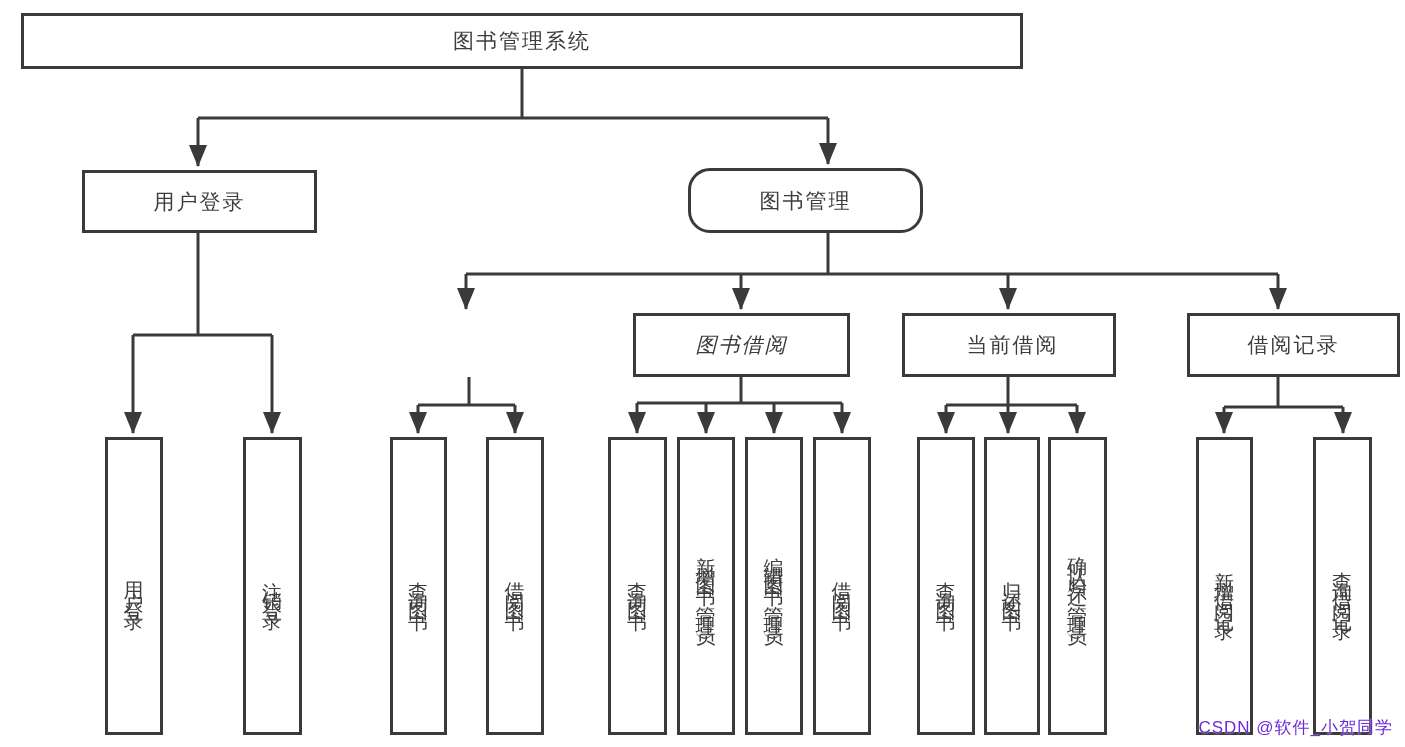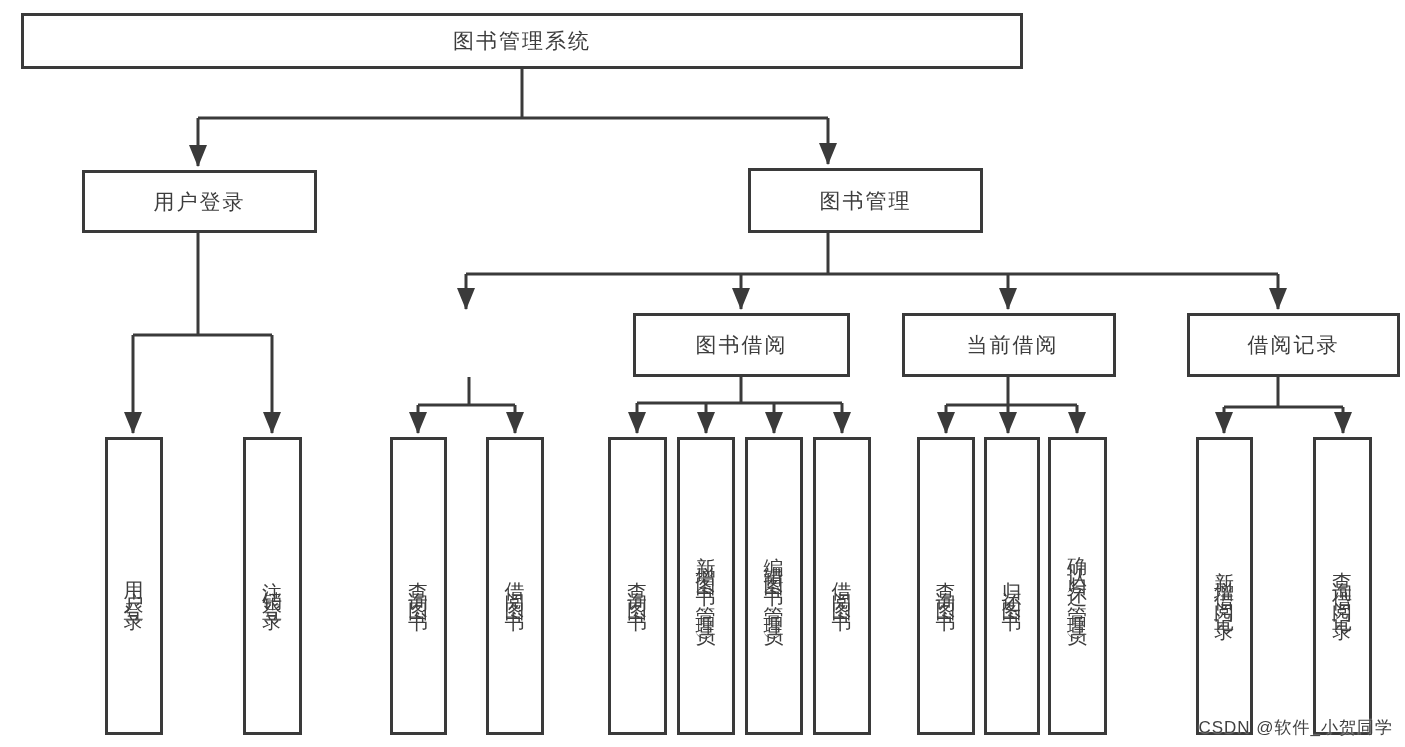--- a/index.html
+++ b/index.html
@@ -25,43 +25,43 @@
   .leaf {
     top:437px; height:298px;
     writing-mode:vertical-rl;
     font-size:20px;
     letter-spacing:10px;
     line-height:1;
   }
   .leaf span { display:block; }
   #b-root        { left:21px;  top:13px;  width:1002px; height:56px; }
   #b-user-login  { left:82px;  top:170px; width:235px;  height:63px; }
-  #b-book-mgmt   { left:748px; top:168px; width:235px;  height:65px; }
+  #b-book-mgmt   { left:688px; top:168px; width:235px;  height:65px;border-radius:22px; }
   #b-new-book    { left:362px; top:313px; width:216px;  height:64px; }
-  #b-book-borrow { left:633px; top:313px; width:217px;  height:64px; }
+  #b-book-borrow { left:633px; top:313px; width:217px;  height:64px;font-style:italic; }
   #b-cur-borrow  { left:902px; top:313px; width:214px;  height:64px;padding-left:7px; }
   #b-borrow-rec  { left:1171px;top:313px; width:213px;  height:64px;margin-left:16px; }
   #l-a1 { left:105px;  width:58px; }
   #l-a2 { left:243px;  width:59px; }
   #l-b1 { left:390px;  width:57px; }
   #l-b2 { left:486px;  width:58px; }
   #l-c1 { left:608px;  width:59px; }
   #l-c2 { left:677px;  width:58px; }
   #l-c3 { left:745px;  width:58px; }
   #l-c4 { left:813px;  width:58px; }
   #l-d1 { left:917px;  width:58px; }
   #l-d2 { left:984px;  width:56px; }
   #l-d3 { left:1048px; width:59px; }
   #l-e1 { left:1196px; width:57px; }
   #l-e2 { left:1313px; width:59px; }
   #watermark {
     position:absolute;
     right:12px; bottom:8px;
     z-index:5;
-    color:#404040;
+    color:#6d28d9;
     font-size:17px;
     letter-spacing:1px;
     white-space:nowrap;
     text-shadow:0 0 2px #ffffff;
   }
 </style>
 </head>
 <body>
 
 <div id="stage">

